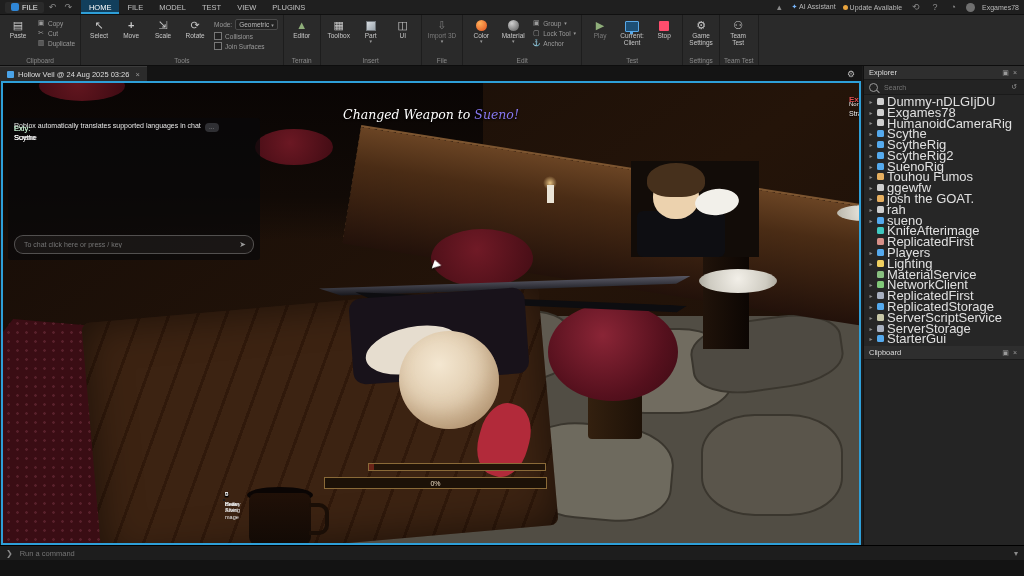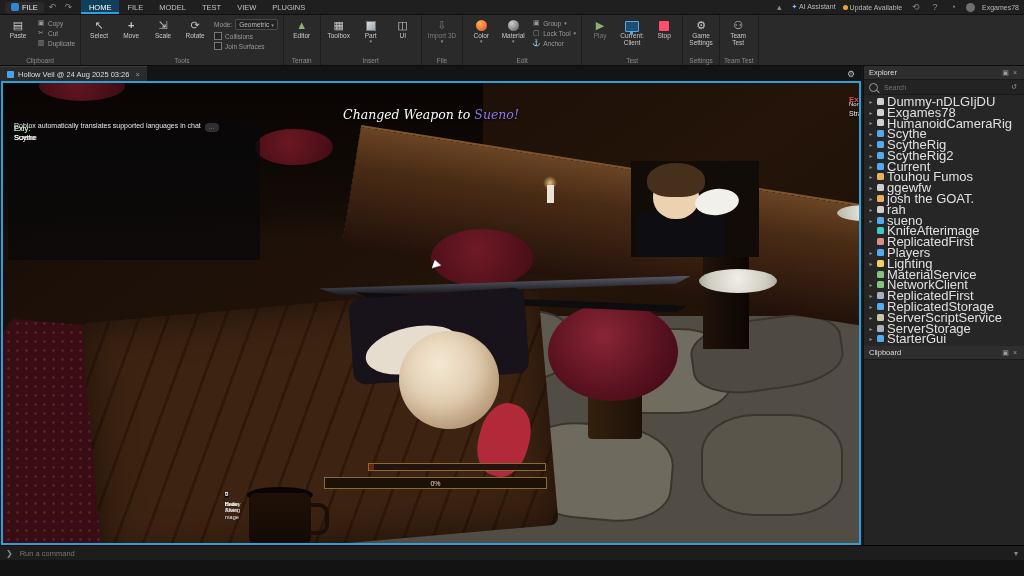--- a/index.html
+++ b/index.html
@@ -448,20 +448,24 @@
 
       <div class="chatwin">
         <div class="chat-sys">
           <span>Roblox automatically translates supported languages in chat</span>
           <span class="chat-trans">…</span>
         </div>
         <div>
             <div class="chat-msg"><span class="chat-user">Exly: </span><span>Scythe</span></div>
             <div class="chat-msg"><span class="chat-user">Exly: </span><span>Sueno</span></div>
           </div>
+        <div class="chat-inputrow">
+          <input class="chat-input" placeholder="To chat click here or press / key" style="">
+          <span class="chat-send">➤</span>
+        </div>
       </div>
 
       <div class="plist">
         <div class="pl-name">Exly</div>
         <div class="pl-sub">- None</div>
         <div class="pl-str">(7 Strangers)</div>
       </div>
 
       <div class="pbar1">
           <div class="pbar1-fill"></div>
@@ -557,21 +561,21 @@
           <span class="x-label">ScytheRig</span>
         </div>
         <div class="x-row">
           <span class="x-arrow">▸</span>
           <span class="x-icon" style="background: rgb(85, 170, 238);"></span>
           <span class="x-label">ScytheRig2</span>
         </div>
         <div class="x-row">
           <span class="x-arrow">▸</span>
           <span class="x-icon" style="background: rgb(85, 170, 238);"></span>
-          <span class="x-label">Current</span>
+          <span class="x-label">SuenoRig</span>
         </div>
         <div class="x-row">
           <span class="x-arrow">▸</span>
           <span class="x-icon" style="background: rgb(232, 176, 96);"></span>
           <span class="x-label">Touhou Fumos</span>
         </div>
         <div class="x-row">
           <span class="x-arrow">▸</span>
           <span class="x-icon" style="background: rgb(207, 207, 207);"></span>
           <span class="x-label">ggewfw</span>

